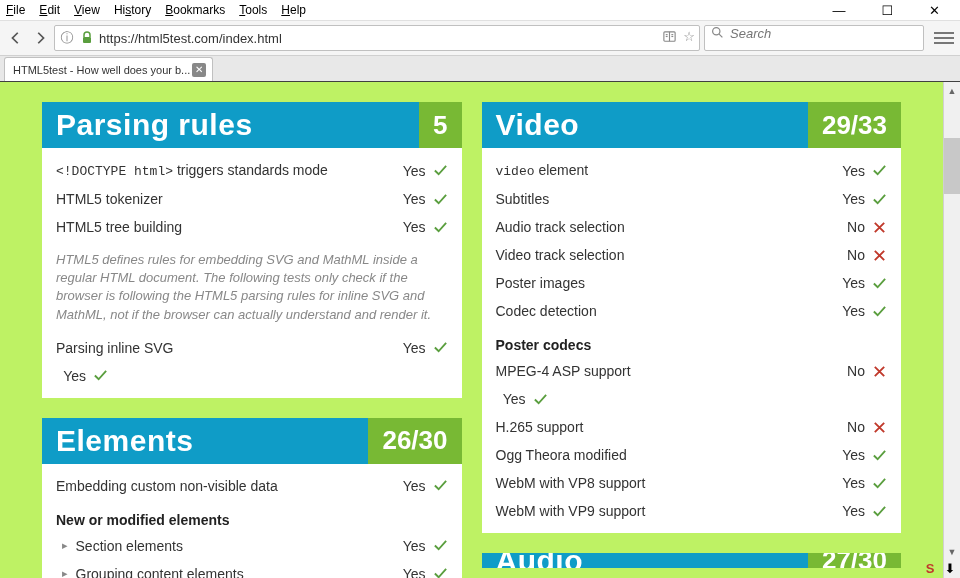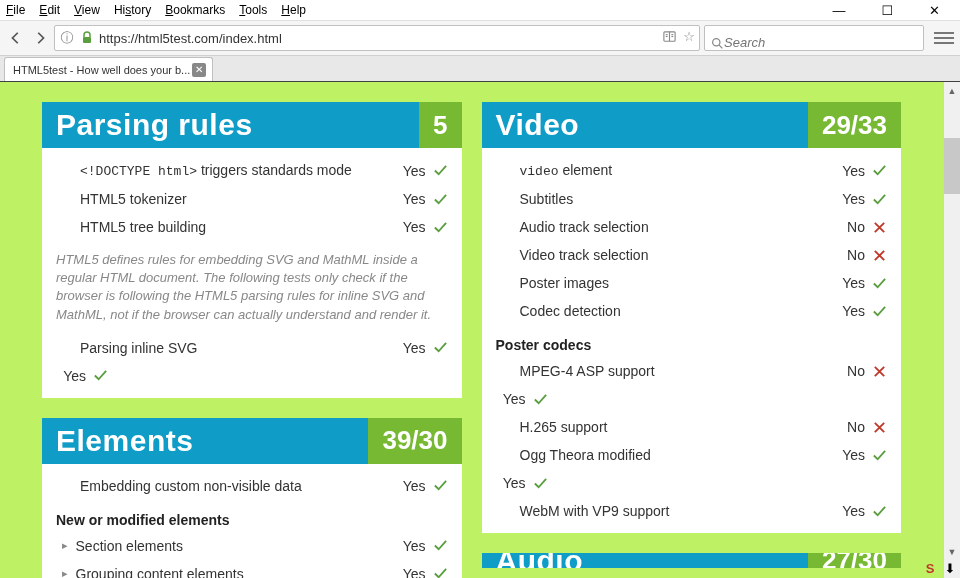--- a/index.html
+++ b/index.html
@@ -13,21 +13,21 @@
 .window-controls span { font-size: 13px; cursor: default; font-family: "Segoe UI Symbol", sans-serif; }
 
 .toolbar { height: 36px; background: #f5f5f5; border-top: 1px solid #e0e0e0; border-bottom: 1px solid #d0d0d0; display: flex; align-items: center; padding: 0 6px; gap: 4px; }
 .nav-btn { width: 20px; height: 20px; display: flex; align-items: center; justify-content: center; color: #555; cursor: default; }
 .nav-btn svg { width: 14px; height: 14px; }
 .urlbar { flex: 1; height: 26px; background: #fff; border: 1px solid #c0c0c0; border-radius: 2px; display: flex; align-items: center; padding: 0 4px; gap: 4px; }
 .urlbar-icon { width: 16px; height: 16px; display: flex; align-items: center; justify-content: center; color: #888; }
 .urlbar-icon.lock { color: #5a9e3e; }
 .urlbar input { flex: 1; border: none; outline: none; font-size: 13px; color: #333; background: transparent; }
 .urlbar .right-icons { display: flex; gap: 6px; margin-left: auto; color: #888; }
-.searchbar { width: 220px; height: 26px; background: #fff; border: 1px solid #c0c0c0; border-radius: 2px; display: flex; align-items: flex-end; padding: 0 6px; }
+.searchbar { width: 220px; height: 26px; background: #fff; border: 1px solid #c0c0c0; border-radius: 2px; display: flex; align-items: flex-start; padding: 0 6px; gap: 6px; }
 .searchbar svg { width: 13px; height: 13px; color: #888; }
 .searchbar input { flex: 1; border: none; outline: none; font-size: 13px; font-style: italic; color: #888; background: transparent; }
 .hamburger { width: 20px; height: 20px; display: flex; flex-direction: column; justify-content: center; gap: 3px; margin-left: 6px; cursor: default; }
 .hamburger span { height: 2px; background: #777; }
 
 .tabstrip { height: 26px; background: #e8e8e8; display: flex; align-items: flex-end; padding: 0 4px; border-bottom: 1px solid #404040; }
 .tab { height: 24px; background: #fff; border: 1px solid #c0c0c0; border-bottom: none; border-radius: 3px 3px 0 0; padding: 0 22px 0 8px; display: flex; align-items: center; font-size: 11px; color: #333; position: relative; min-width: 200px; }
 .tab-close { position: absolute; right: 6px; width: 14px; height: 14px; border-radius: 2px; background: #888; color: #fff; display: flex; align-items: center; justify-content: center; font-size: 10px; cursor: default; }
 
 
@@ -41,21 +41,21 @@
 
 .columns { display: flex; gap: 20px; padding: 0 42px; }
 .col { flex: 1; }
 
 .panel-header { display: flex; align-items: stretch; height: 46px; }
 .panel-title { flex: 1; background: #0f9cc7; color: #fff; font-family: "Arial Narrow", Arial, sans-serif; font-stretch: condensed; font-size: 30px; font-weight: bold; display: flex; align-items: center; padding: 0 14px; letter-spacing: 0.5px; }
 .panel-score { background: #78b934; color: #fff; font-family: "Arial Narrow", Arial, sans-serif; font-stretch: condensed; font-size: 26px; font-weight: bold; display: flex; align-items: center; padding: 0 14px; }
 
 .panel-body { background: #fff; padding: 8px 14px; }
 .row { display: flex; align-items: center; padding: 6px 0; font-size: 14px; color: #333; }
-.row .label { flex: 1; margin-left: 24px; }
+.row .label { flex: 1; }
 .row .value { width: 30px; text-align: right; color: #333; }
 .row .icon { width: 22px; display: flex; justify-content: flex-end; align-items: center; }
 .row .icon svg { width: 15px; height: 15px; }
 .check { stroke: #5a9e3e; }
 .cross { stroke: #c0392b; }
 .note { font-size: 13px; font-style: italic; color: #888; padding: 10px 0; line-height: 1.4; }
 .subheading { font-weight: bold; font-size: 14px; padding: 12px 0 4px 0; color: #222; }
 .subrow { display: flex; align-items: center; padding: 6px 0 6px 6px; font-size: 14px; color: #333; }
 .subrow::before { content: "▸"; color: #888; margin-right: 8px; font-size: 11px; }
 .subrow .label { flex: 1; }
@@ -193,21 +193,21 @@
                   <path d="M2 8 L6 12 L14 3" stroke-width="2"></path>
                 </svg>
               </span>
             </div>
           </div>
 
         <div class="gap"></div>
 
         <div class="panel-header">
           <div class="panel-title">Elements</div>
-          <div class="panel-score">39/30</div>
+          <div class="panel-score">26/30</div>
         </div>
         <div class="panel-body" id="elements-body">
             <div class="row">
               <span class="label">Embedding custom non-visible data</span>
               <span class="value">Yes</span>
               <span class="icon">
                 <svg viewBox="0 0 16 16" fill="none" class="check">
                   <path d="M2 8 L6 12 L14 3" stroke-width="2"></path>
                 </svg>
               </span>
@@ -325,20 +325,21 @@
             <div class="row">
               <span class="label">Ogg Theora modified</span>
               <span class="value">Yes</span>
               <span class="icon">
                 <svg viewBox="0 0 16 16" fill="none" class="check">
                   <path d="M2 8 L6 12 L14 3" stroke-width="2"></path>
                 </svg>
               </span>
             </div>
             <div class="row">
+              <span class="label">WebM with VP8 support</span>
               <span class="value">Yes</span>
               <span class="icon">
                 <svg viewBox="0 0 16 16" fill="none" class="check">
                   <path d="M2 8 L6 12 L14 3" stroke-width="2"></path>
                 </svg>
               </span>
             </div>
             <div class="row">
               <span class="label">WebM with VP9 support</span>
               <span class="value">Yes</span>

